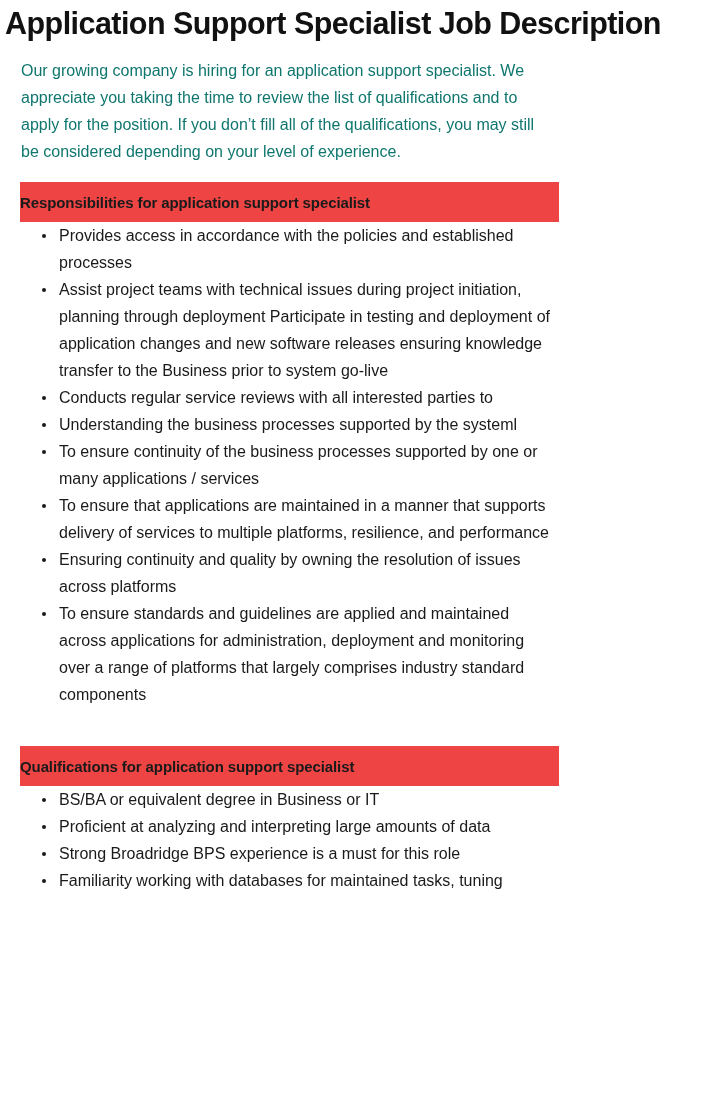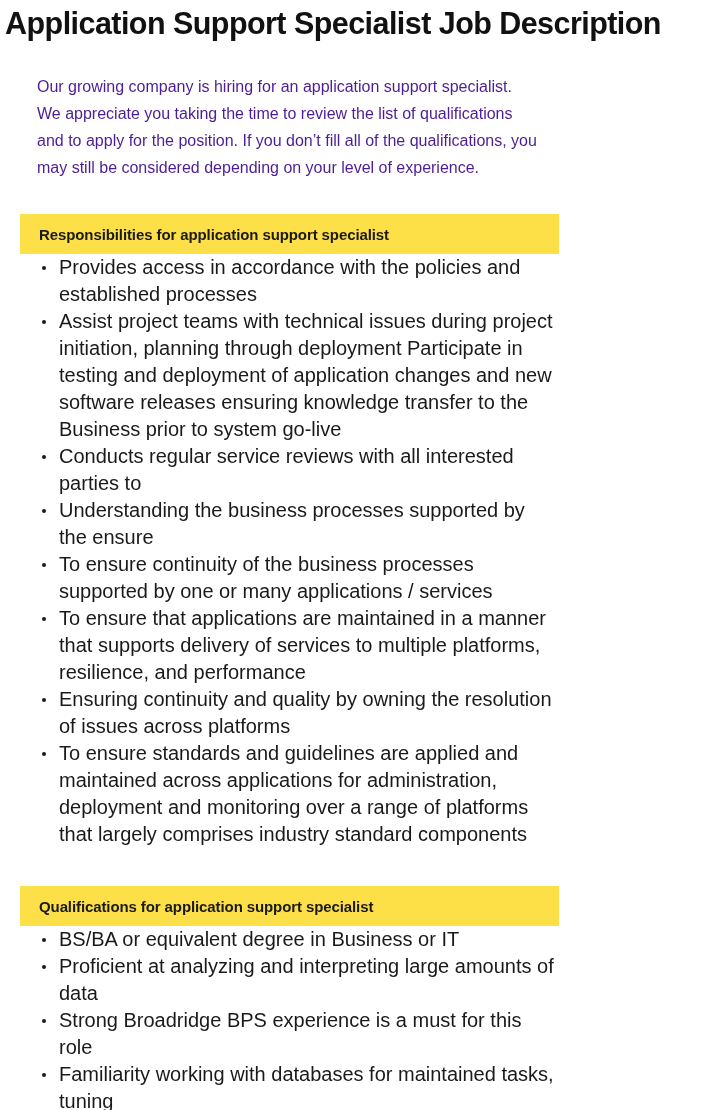--- a/index.html
+++ b/index.html
@@ -29,56 +29,55 @@
     letter-spacing: -0.55px;
     line-height: 40px;
     margin: 0;
     padding: 3px 0 0 5px;
     color: #111111;
     white-space: nowrap;
   }
 
   
   .intro {
-    margin: 16px;
+    margin: 0;
     padding: 14px 30px 0 21px;
     font-size: 16px;
     line-height: 27px;
-    color: #4c1d95;
+    color: #0f766e;
     max-width: 690px;
   }
 
   
   .section {
     margin: 0;
   }
   .section-header {
     margin: 0 25px 0 20px;
-    background: #fde047;
+    background: #ef4444;
     height: 40px;
     display: flex;
     align-items: center;
-    padding-left: 19px;
   }
   .section-header-text {
     font-size: 15px;
     font-weight: bold;
     color: #1a1a1a;
     letter-spacing: -0.1px;
   }
 
   
   ul.bullets {
     list-style: none;
     margin: 0;
     padding: 0;
   }
   ul.bullets li {
     position: relative;
-    font-size: 20px;
+    font-size: 16px;
     line-height: 27px;
     color: #1a1a1a;
     padding-left: 59px;
     padding-right: 30px;
     margin: 0;
   }
   ul.bullets li::before {
     content: "";
     position: absolute;
     left: 42px;
@@ -107,21 +106,21 @@
   <div class="gap-after-resp"></div>
 
   <section class="section">
     <div class="section-header">
       <span class="section-header-text">Responsibilities for application support specialist</span>
     </div>
     <ul class="bullets resp-list">
       <li>Provides access in accordance with the policies and established processes</li>
       <li>Assist project teams with technical issues during project initiation, planning through deployment Participate in testing and deployment of application changes and new software releases ensuring knowledge transfer to the Business prior to system go-live</li>
       <li>Conducts regular service reviews with all interested parties to</li>
-      <li>Understanding the business processes supported by the ensure</li>
+      <li>Understanding the business processes supported by the systeml</li>
       <li>To ensure continuity of the business processes supported by one or many applications / services</li>
       <li>To ensure that applications are maintained in a manner that supports delivery of services to multiple platforms, resilience, and performance</li>
       <li>Ensuring continuity and quality by owning the resolution of issues across platforms</li>
       <li>To ensure standards and guidelines are applied and maintained across applications for administration, deployment and monitoring over a range of platforms that largely comprises industry standard components</li>
     </ul>
   </section>
 
   <div class="gap-before-qual"></div>
 
   <section class="section">

